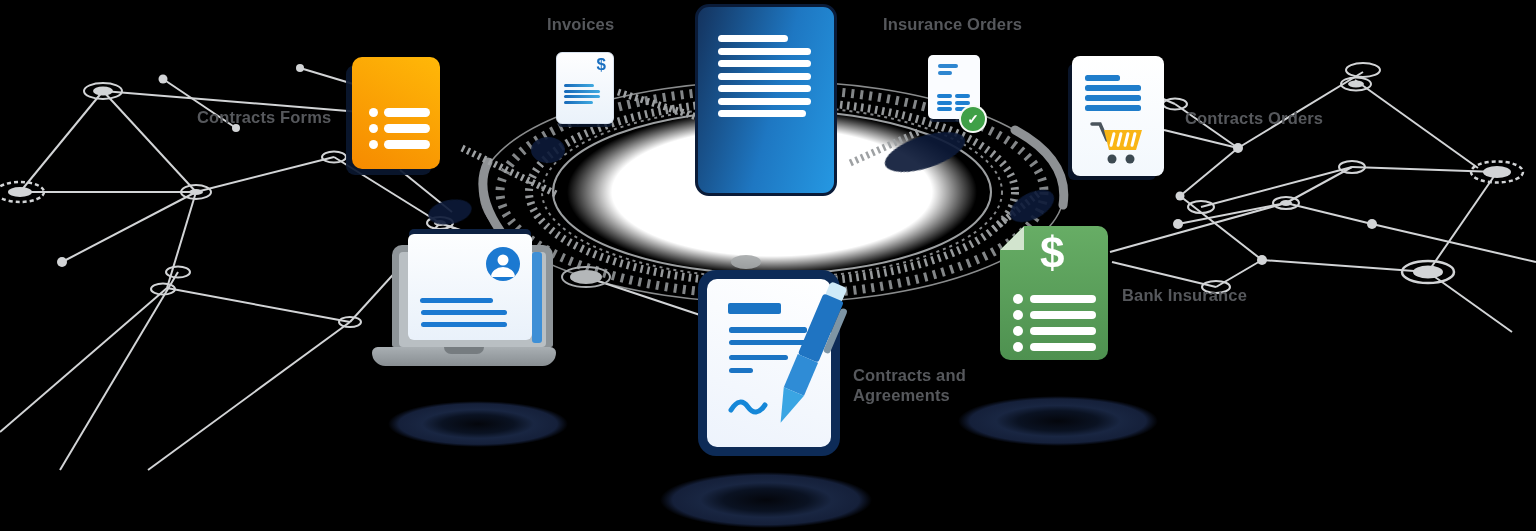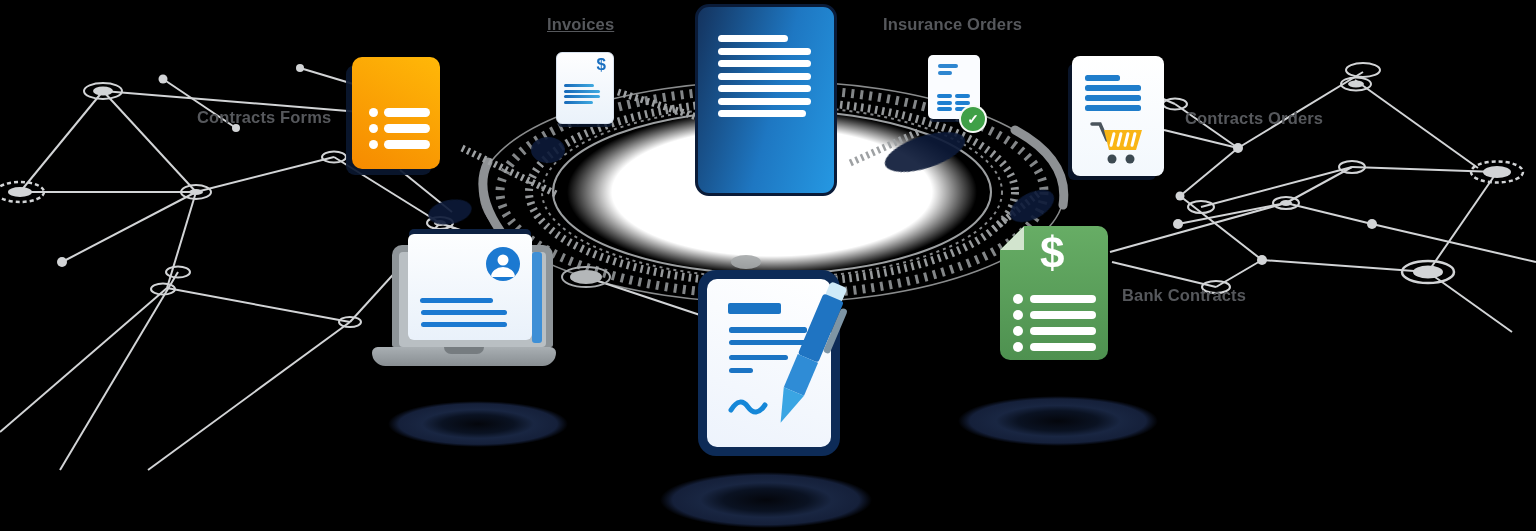--- a/index.html
+++ b/index.html
@@ -227,21 +227,21 @@
 
   <div class="icon inv-doc">
     <span class="inv-dollar">$</span>
     <div>
       <div class="bar" style="left:7px;top:31px;width:30px;"></div>
       <div class="bar" style="left:7px;top:36.5px;width:36px;"></div>
       <div class="bar" style="left:7px;top:42px;width:36px;"></div>
       <div class="bar" style="left:7px;top:47.5px;width:29px;"></div>
     </div>
   </div>
-  <div class="lbl" style="left:547px;top:14px;text-decoration:underline;">Invoices</div>
+  <div class="lbl" style="left:547px;top:14px;">Invoices</div>
 
   <div class="icon po-doc">
     <div>
       <div class="bar" style="left:10px;top:9px;width:20px;height:4px;background:#2E86D0;"></div>
       <div class="bar" style="left:10px;top:16px;width:14px;height:3.5px;background:#2E86D0;"></div>
       <div class="bar" style="left:9px;top:39px;width:15px;height:4px;"></div>
       <div class="bar" style="left:9px;top:45.5px;width:15px;height:4px;"></div>
       <div class="bar" style="left:9px;top:52px;width:15px;height:4px;"></div>
       <div class="bar" style="left:27px;top:39px;width:15px;height:4px;"></div>
       <div class="bar" style="left:27px;top:45.5px;width:15px;height:4px;"></div>
@@ -318,30 +318,31 @@
     <svg style="position:absolute;left:58px;top:8px;overflow:visible;" width="100" height="170" viewBox="0 0 100 170">
       <g transform="rotate(23 50 85)">
         <rect x="41" y="0" width="18" height="16" rx="4" fill="#CFEAF8"></rect>
         <rect x="39" y="14" width="22" height="66" rx="3" fill="#1F74C2"></rect>
         <rect x="61" y="20" width="7" height="48" rx="3.5" fill="#7E95A5"></rect>
         <rect x="39" y="80" width="22" height="36" fill="#2F8CD6"></rect>
         <polygon points="39,116 61,116 50,150" fill="#3AA5E3"></polygon>
       </g>
     </svg>
   </div>
+  <div class="lbl" style="left:853px;top:365px;width:120px;">Contracts and Agreements</div>
 
   <div class="icon bk-doc">
     <div class="bk-fold"></div>
     <div class="bk-dollar">$</div>
     <div>
       <div class="bk-dot" style="top:68px;"></div>
         <div class="bk-bar" style="top:69px;"></div>
       <div class="bk-dot" style="top:84px;"></div>
         <div class="bk-bar" style="top:85px;"></div>
       <div class="bk-dot" style="top:100px;"></div>
         <div class="bk-bar" style="top:101px;"></div>
       <div class="bk-dot" style="top:116px;"></div>
         <div class="bk-bar" style="top:117px;"></div>
     </div>
   </div>
-  <div class="lbl" style="left:1122px;top:285px;">Bank Contracts</div>
+  <div class="lbl" style="left:1122px;top:285px;">Bank Insurance</div>
 
 </div>
 
 </body></html>

